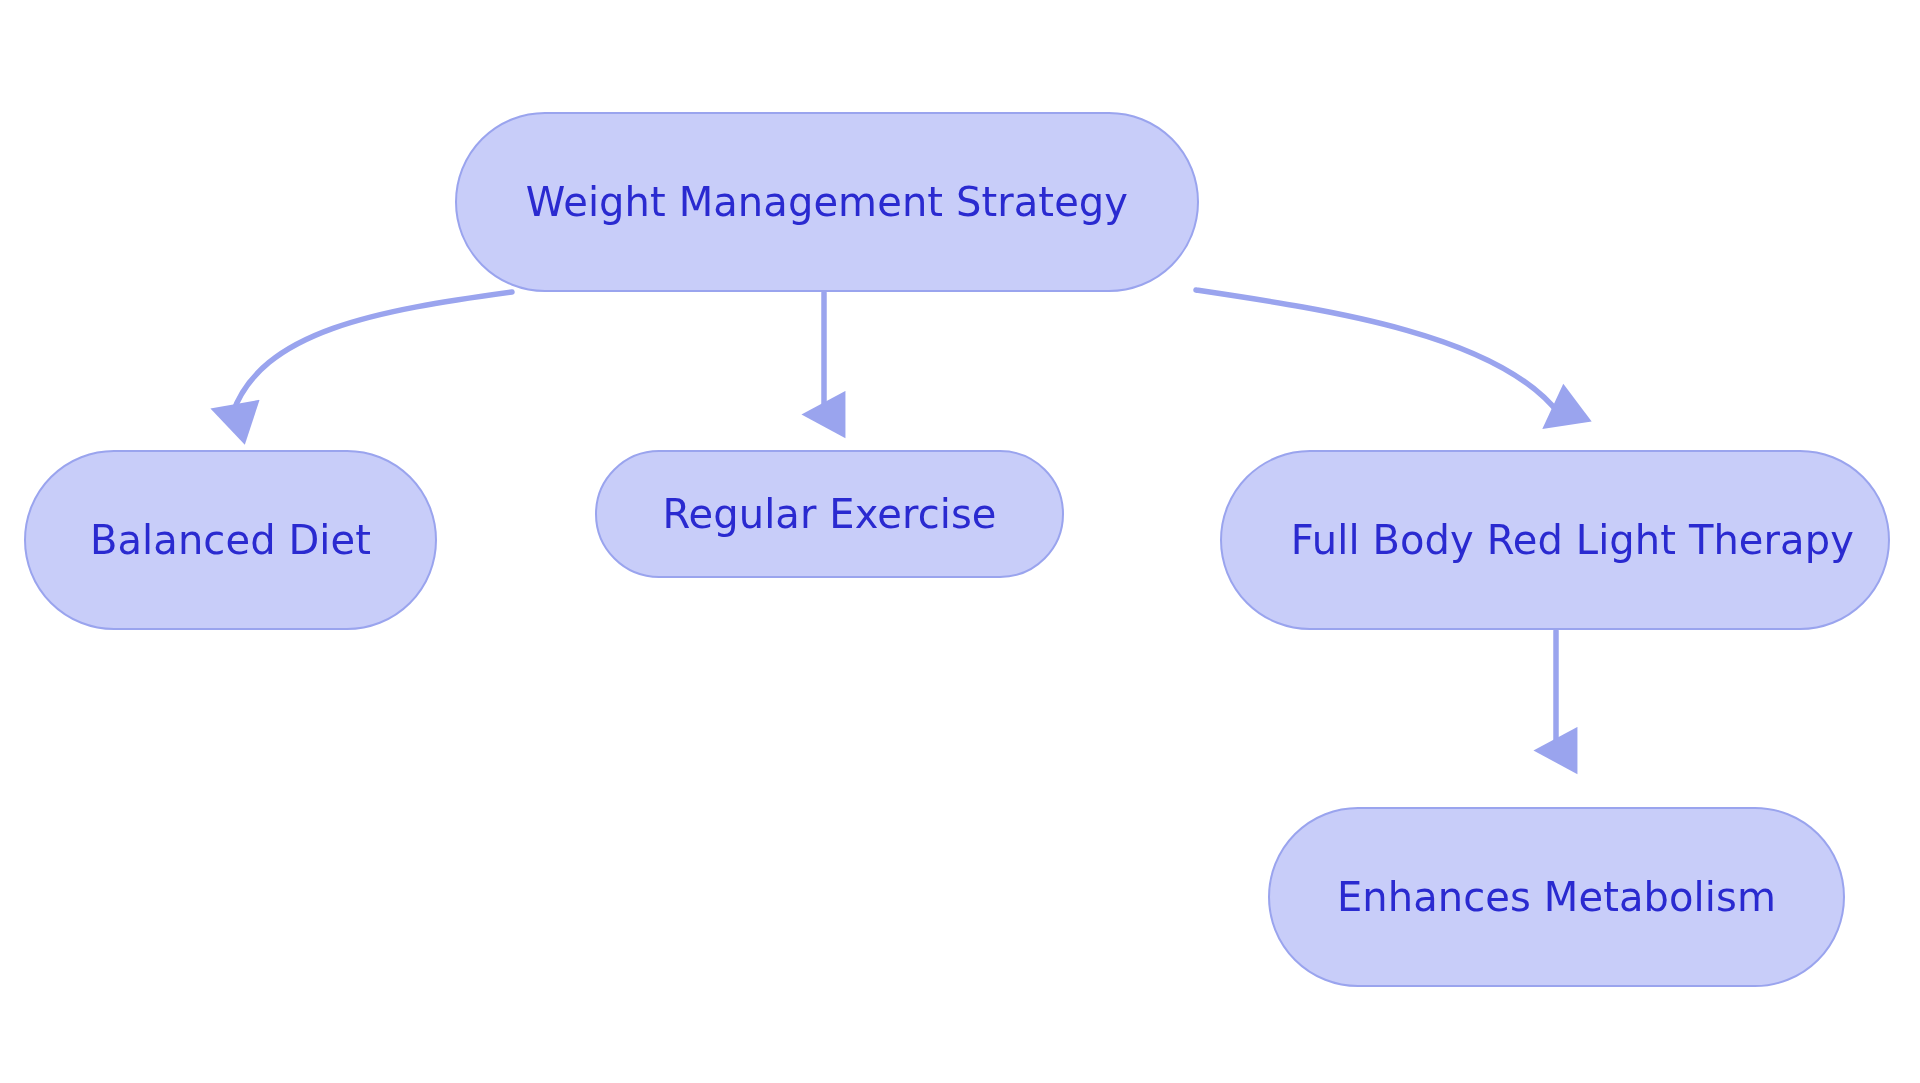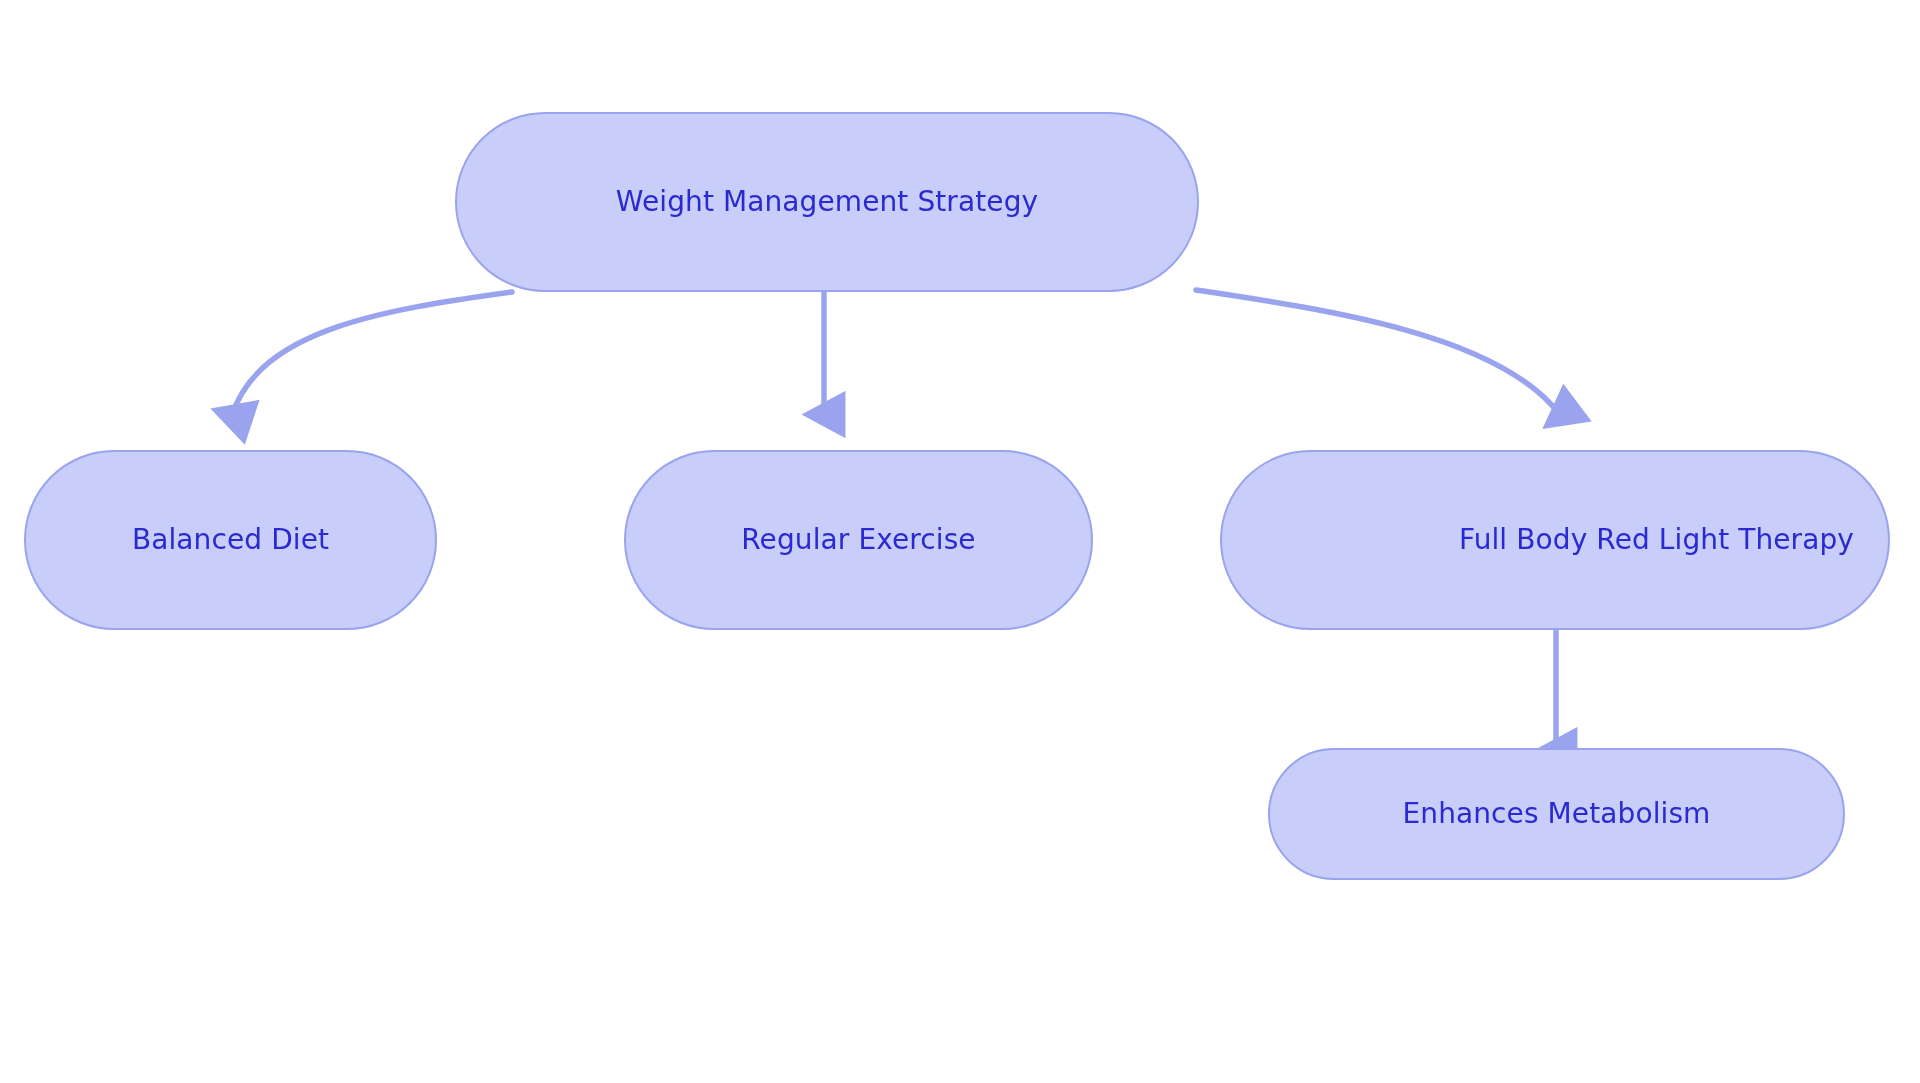--- a/index.html
+++ b/index.html
@@ -31,21 +31,21 @@
     position: absolute;
     box-sizing: border-box;
     display: flex;
     align-items: center;
     justify-content: center;
     text-align: center;
     background: #c8cdf9;
     border: 2px solid #9aa4ee;
     border-radius: 92px;
     color: #2a2ad0;
-    font-size: 28px;
+    font-size: 40px;
     font-weight: 400;
     letter-spacing: 0.1px;
     line-height: 1.1;
     padding: 0 34px;
     white-space: nowrap;
   }
   .node-label {
     display: block;
   }
   #node-root {
@@ -54,37 +54,37 @@
     width: 744px;
     height: 180px;
   }
   #node-diet {
     left: 24px;
     top: 450px;
     width: 413px;
     height: 180px;
   }
   #node-exercise {
-    left: 624px;
+    left: 595px;
     top: 450px;
     width: 469px;
-    height: 180px;
+    height: 128px;
   }
   #node-therapy {
     left: 1220px;
     top: 450px;
     width: 670px;
     height: 180px;
     justify-content: flex-end;
   }
   #node-metabolism {
     left: 1268px;
-    top: 748px;
+    top: 807px;
     width: 577px;
-    height: 132px;
+    height: 180px;
   }
 </style>
 </head>
 <body>
 
 <div id="flowchart">
 
   <svg id="edge-layer" viewBox="0 0 1920 1083">
     <defs>
       <marker id="arrowhead" markerWidth="9" markerHeight="9" refX="4.2" refY="4.5" orient="auto" markerUnits="strokeWidth">

